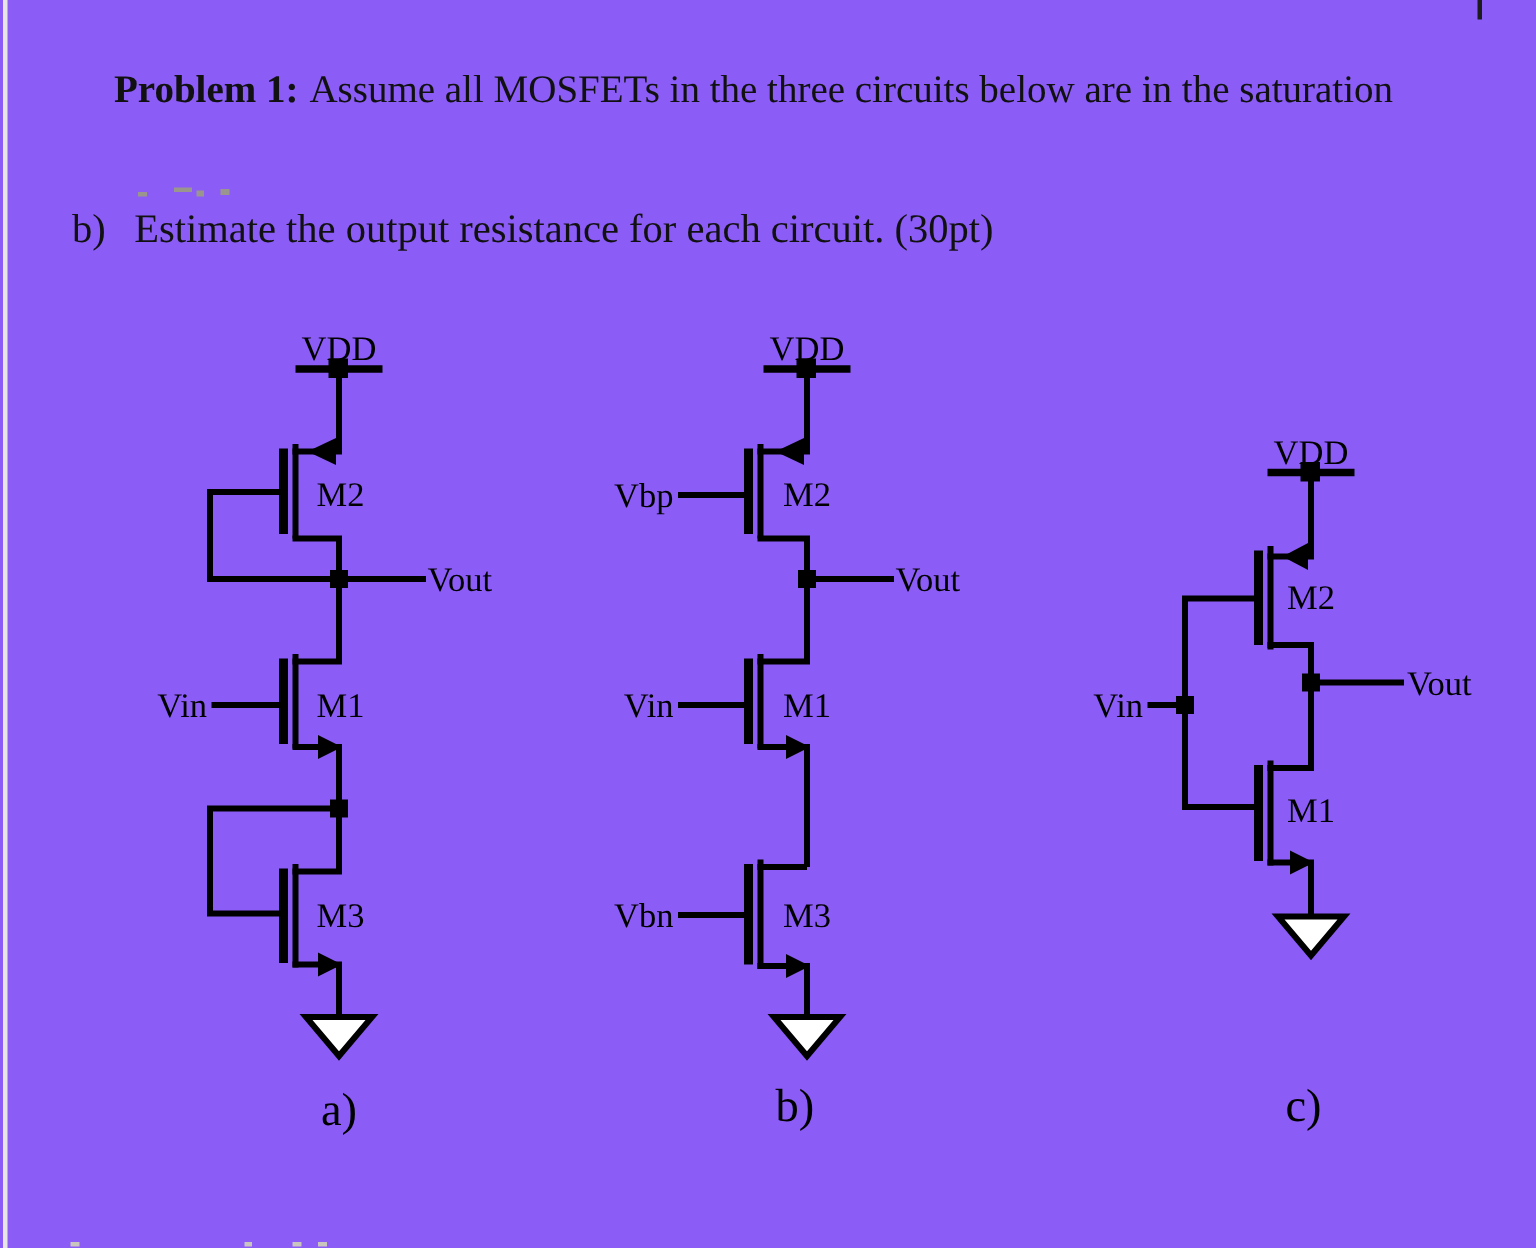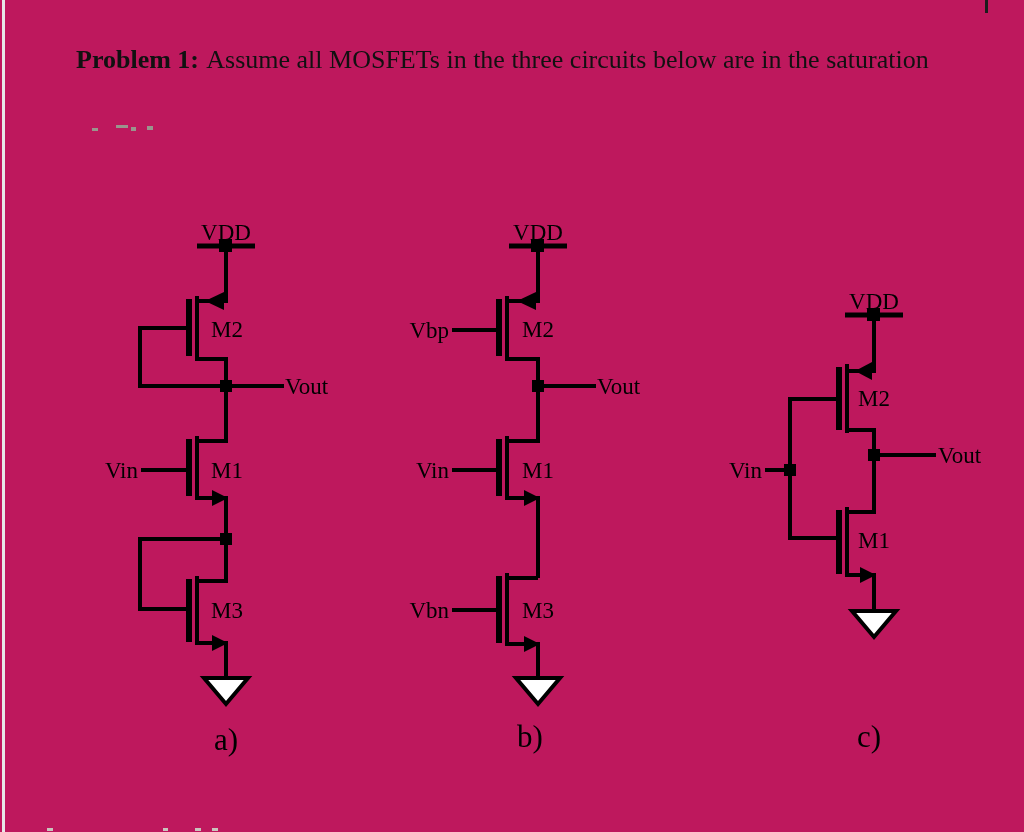--- a/index.html
+++ b/index.html
@@ -1,16 +1,16 @@
 <!DOCTYPE html>
 <html><head>
 <meta charset="utf-8">
 <style>
   html,body{margin:0;padding:0;background:#fff;}
-  .screen{position:relative;width:1024px;height:832px;background:#be185d;overflow:hidden;
+  .screen{position:relative;width:1024px;height:832px;background:#8b5cf6;overflow:hidden;
           font-family:"Liberation Serif", serif;color:#111;}
   .edge-line{position:absolute;left:2px;top:0;width:3px;height:832px;background:#e7e7e7;}
   .corner-tick{position:absolute;left:985px;top:0;width:3px;height:13px;background:#1c1c1c;}
   .statement{position:absolute;left:76px;top:44px;font-size:26px;line-height:32px;white-space:nowrap;}
   .statement .bold{font-weight:bold;margin-right:0.28em;}
   .part{position:absolute;left:48px;top:137px;font-size:27px;white-space:nowrap;}
   .part .part-gap{margin-right:19px;}
   .artifact{position:absolute;background:#9a958d;}
   .artifact.light{background:#c9c4bd;}
   svg{position:absolute;left:0;top:0;}
@@ -33,20 +33,23 @@
 
   <div class="statement">
     <div><span class="bold">Problem 1:</span><span>Assume all MOSFETs in the three circuits below are in the saturation</span></div>
   </div>
 
   <div class="artifact" style="left:92px;top:128px;width:6px;height:3px;"></div>
   <div class="artifact" style="left:116px;top:125px;width:12px;height:3px;"></div>
   <div class="artifact" style="left:131px;top:127px;width:5px;height:4px;"></div>
   <div class="artifact" style="left:147px;top:126px;width:6px;height:4px;"></div>
 
+  <div class="part">
+    <span class="part-gap">b)</span><span>Estimate the output resistance for each circuit. (30pt)</span>
+  </div>
 
   <div class="artifact light" style="left:47px;top:828px;width:6px;height:3px;"></div>
   <div class="artifact light" style="left:163px;top:828px;width:5px;height:3px;"></div>
   <div class="artifact light" style="left:195px;top:828px;width:6px;height:3px;"></div>
   <div class="artifact light" style="left:212px;top:828px;width:6px;height:3px;"></div>
 
   <svg width="1024" height="832" viewBox="0 0 1024 832">
 
     <g>
       <g>

